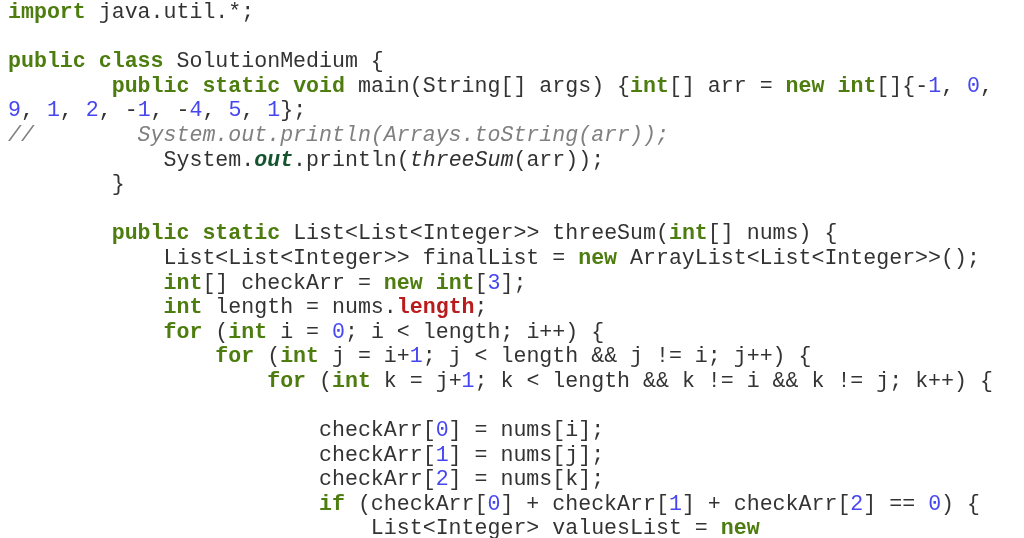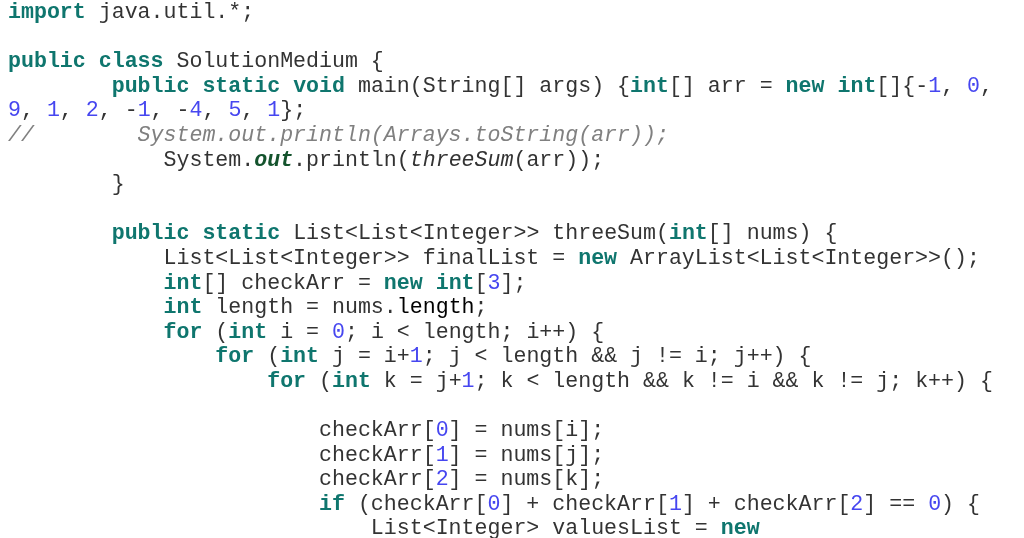--- a/index.html
+++ b/index.html
@@ -9,23 +9,23 @@
     padding: 0 0 0 8px;
     margin: 0;
     font-family: "Liberation Mono", "DejaVu Sans Mono", monospace;
     font-size: 21.6px;
     line-height: 24.6px;
     color: #333333;
     white-space: pre;
     letter-spacing: 0;
   }
   .line { height: 24.6px; display: block; }
-  .kw { color: #0f766e; font-weight: bold; }
+  .kw { color: #4d7c0f; font-weight: bold; }
   .num { color: #4646f0; }
   .cm { color: #808080; font-style: italic; }
-  .fld { color: #000000; font-weight: normal; }
+  .fld { color: #b91c1c; font-weight: bold; }
   .fld-i { color: #14532d; font-weight: bold; font-style: italic; }
   .it { font-style: italic; }
 </style>
 </head>
 <body>
 
 <pre class="code" id="code"><span class="line"><span class="kw">import</span><span> java.util.*;</span></span><span class="line">&nbsp;</span><span class="line"><span class="kw">public</span><span> </span><span class="kw">class</span><span> SolutionMedium {</span></span><span class="line"><span>        </span><span class="kw">public</span><span> </span><span class="kw">static</span><span> </span><span class="kw">void</span><span> main(String[] args) {</span><span class="kw">int</span><span>[] arr = </span><span class="kw">new</span><span> </span><span class="kw">int</span><span>[]{-</span><span class="num">1</span><span>, </span><span class="num">0</span><span>,</span></span><span class="line"><span class="num">9</span><span>, </span><span class="num">1</span><span>, </span><span class="num">2</span><span>, -</span><span class="num">1</span><span>, -</span><span class="num">4</span><span>, </span><span class="num">5</span><span>, </span><span class="num">1</span><span>};</span></span><span class="line"><span class="cm">//        System.out.println(Arrays.toString(arr));</span></span><span class="line"><span>            System.</span><span class="fld-i">out</span><span>.println(</span><span class="it">threeSum</span><span>(arr));</span></span><span class="line"><span>        }</span></span><span class="line">&nbsp;</span><span class="line"><span>        </span><span class="kw">public</span><span> </span><span class="kw">static</span><span> List&lt;List&lt;Integer&gt;&gt; threeSum(</span><span class="kw">int</span><span>[] nums) {</span></span><span class="line"><span>            List&lt;List&lt;Integer&gt;&gt; finalList = </span><span class="kw">new</span><span> ArrayList&lt;List&lt;Integer&gt;&gt;();</span></span><span class="line"><span>            </span><span class="kw">int</span><span>[] checkArr = </span><span class="kw">new</span><span> </span><span class="kw">int</span><span>[</span><span class="num">3</span><span>];</span></span><span class="line"><span>            </span><span class="kw">int</span><span> length = nums.</span><span class="fld">length</span><span>;</span></span><span class="line"><span>            </span><span class="kw">for</span><span> (</span><span class="kw">int</span><span> i = </span><span class="num">0</span><span>; i &lt; length; i++) {</span></span><span class="line"><span>                </span><span class="kw">for</span><span> (</span><span class="kw">int</span><span> j = i+</span><span class="num">1</span><span>; j &lt; length &amp;&amp; j != i; j++) {</span></span><span class="line"><span>                    </span><span class="kw">for</span><span> (</span><span class="kw">int</span><span> k = j+</span><span class="num">1</span><span>; k &lt; length &amp;&amp; k != i &amp;&amp; k != j; k++) {</span></span><span class="line">&nbsp;</span><span class="line"><span>                        checkArr[</span><span class="num">0</span><span>] = nums[i];</span></span><span class="line"><span>                        checkArr[</span><span class="num">1</span><span>] = nums[j];</span></span><span class="line"><span>                        checkArr[</span><span class="num">2</span><span>] = nums[k];</span></span><span class="line"><span>                        </span><span class="kw">if</span><span> (checkArr[</span><span class="num">0</span><span>] + checkArr[</span><span class="num">1</span><span>] + checkArr[</span><span class="num">2</span><span>] == </span><span class="num">0</span><span>) {</span></span><span class="line"><span>                            List&lt;Integer&gt; valuesList = </span><span class="kw">new</span></span></pre>
 
 </body></html>

